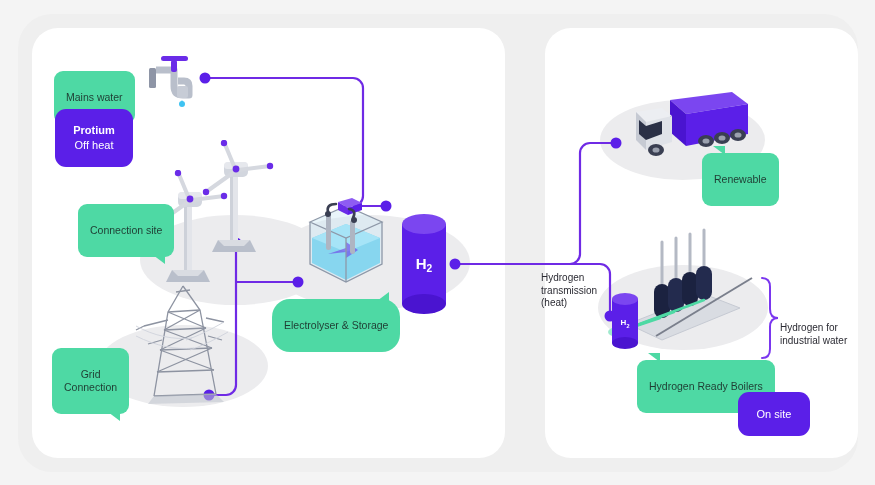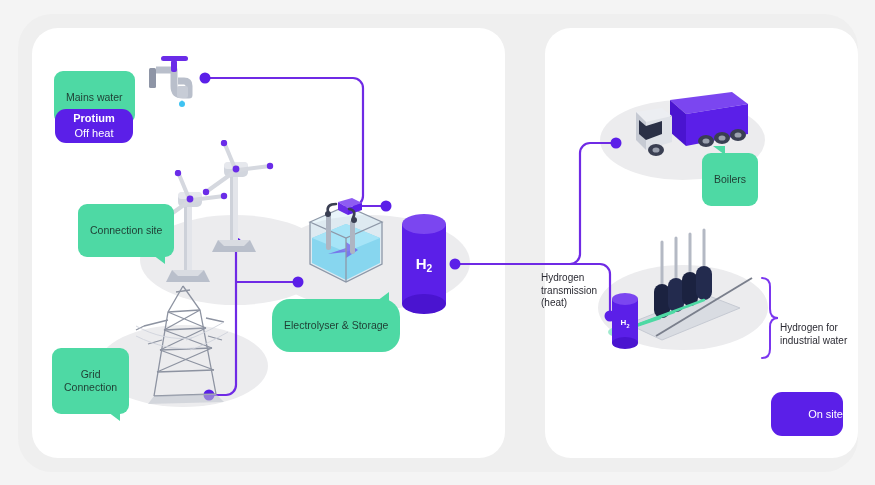--- a/index.html
+++ b/index.html
@@ -252,21 +252,21 @@
     <ellipse cx="16" cy="52" rx="13" ry="6" fill="#4a14d0"></ellipse>
     <ellipse cx="16" cy="8" rx="13" ry="6" fill="#7b46f0"></ellipse>
     <text x="16" y="34" text-anchor="middle" fill="#ffffff" font-family="Liberation Sans, sans-serif" font-size="8" font-weight="bold"><tspan>H</tspan><tspan dy="3" font-size="0.68em">2</tspan></text>
   </svg>
 
   <div class="bubble" style="left:54px;top:71px;text-align:right;">
     <span>Mains water</span>
     <span class="tail tail-br"></span>
   </div>
 
-  <div class="chip" style="left:55px;top:109px;width:78px;height:34px;">
+  <div class="chip" style="left:55px;top:109px;width:78px;height:58px;">
     <span class="b">Protium</span>
     <span>Off heat</span>
   </div>
 
   <div class="bubble" style="left:78px;top:204px;">
     <span>Connection site</span>
     <span class="tail tail-br"></span>
   </div>
 
   <div class="bubble" style="left:52px;top:348px;text-align:center;">
@@ -274,29 +274,33 @@
 Connection</span>
     <span class="tail tail-br"></span>
   </div>
 
   <div class="bubble" style="left:272px;top:299px;border-radius:18px;">
     <span>Electrolyser &amp; Storage</span>
     <span class="tail tail-tr"></span>
   </div>
 
   <div class="bubble" style="left:702px;top:153px;">
-    <span>Boilers</span>
+    <span>Renewable</span>
     <span class="tail tail-tl"></span>
   </div>
 
+  <div class="bubble" style="left:637px;top:360px;">
+    <span>Hydrogen Ready Boilers</span>
+    <span class="tail tail-tl"></span>
+  </div>
 
   <div class="plain-text" style="left:541px;top:272px;width:90px;">Hydrogen
 transmission
 (heat)</div>
 
   <div class="plain-text" style="left:780px;top:322px;width:90px;">Hydrogen for
 industrial water</div>
 
-  <div class="chip" style="left:771px;top:392px;width:72px;height:44px;align-items:flex-end;">
+  <div class="chip" style="left:738px;top:392px;width:72px;height:44px;">
     <span>On site</span>
   </div>
 
 </div>
 
 </body></html>

